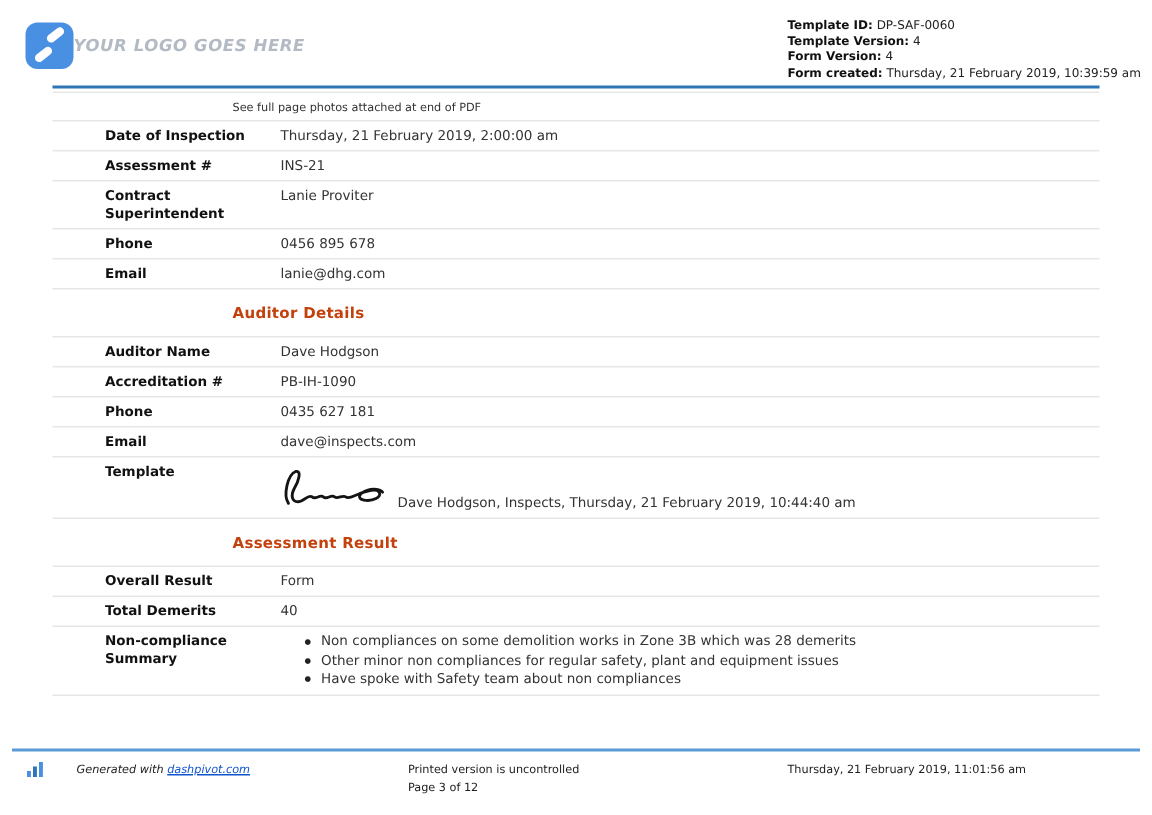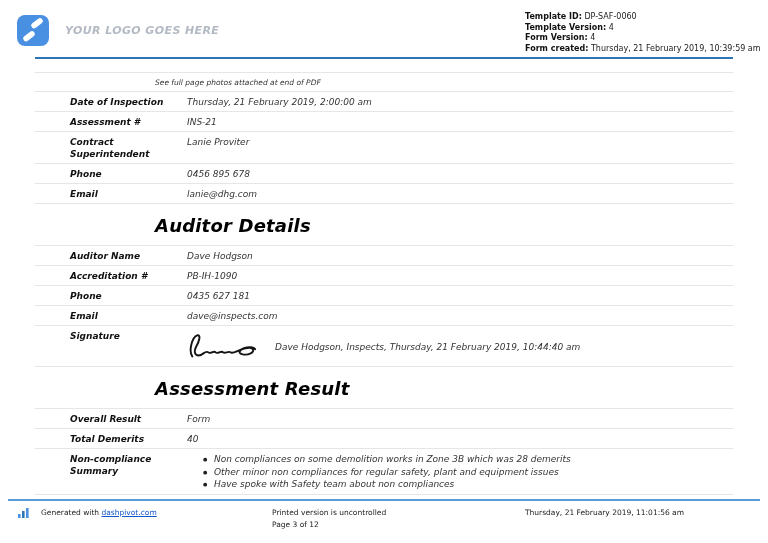--- a/index.html
+++ b/index.html
@@ -5,57 +5,57 @@
   * { margin:0; padding:0; box-sizing:border-box; }
   html,body { background:#fff; }
   body { font-family:"DejaVu Sans","Liberation Sans",sans-serif; }
   .page {
     position:relative; width:768px; height:543px; background:#fff;
     overflow:hidden; color:#1a1a1a;
   }
 
   
   .hdr { position:relative; height:60px; }
-  .logo { position:absolute; left:17px; top:15px; display:flex; align-items:center; gap:16px; }
+  .logo { position:absolute; left:17px; top:15px; display:flex; align-items:center; gap:0; }
   .logo-badge { width:32px; height:31px; border-radius:8px; background:var(--logo-blue,#4a90e2); position:relative; flex:0 0 auto; }
   .logo-badge svg { position:absolute; left:0; top:0; }
   .logo-text { font-size:11px; font-weight:bold; font-style:italic; color:var(--logo-text-gray,#b3bac4); letter-spacing:.4px; white-space:nowrap; }
   .hdr-block { position:absolute; top:12px; font-size:8px; line-height:10.6px; color:#222; white-space:nowrap; }
   .hdr-block.mid { left:272px; }
   .hdr-block.right { left:525px; }
   .hdr-block b { color:#111; }
   .tofu { display:inline-block; width:5px; height:7px; border:1px solid #444; margin:0 3px 0 2px; vertical-align:-1px; }
   .hdr-rule { position:absolute; top:57px; left:35px; width:698px; height:2px; background:var(--header-rule-blue,#2e75b6); }
 
   
-  .content { position:absolute; top:60px; left:35px; width:698px;font-style:italic; }
+  .content { position:absolute; top:49px; left:35px; width:698px; }
   .rows { border-top:1px solid var(--row-divider,#e6e6e6); }
   .rows.mt { margin-top:12px; }
   .row { display:flex; padding:4px 0 3px 3px; border-bottom:1px solid var(--row-divider,#e6e6e6); font-size:9px; line-height:12px; }
   .row-label { width:117px; flex:0 0 auto; font-weight:bold; color:#111; padding-right:8px;margin-left:32px; }
   .row-value { flex:1; color:#333; }
   .note-row { padding:4px 0 3px 3px; border-bottom:1px solid var(--row-divider,#e6e6e6); font-size:7.5px; line-height:11px; color:#333; }
   .note-row .note-text { margin-left:117px; }
-  .sec-heading { margin:11px 0 9px 120px; font-size:18px; font-weight:bold; color:#000000; letter-spacing:.2px; }
+  .sec-heading { margin:11px 0 9px 120px; font-size:10px; font-weight:bold; color:#c2410c; letter-spacing:.2px; }
 
   
-  .sig-value { flex:1; display:flex; align-items:center; gap:18px; }
+  .sig-value { flex:1; display:flex; align-items:flex-end; gap:8px; }
   .sig-draw { width:70px; height:32px; flex:0 0 auto; margin-top:1px; }
   .sig-caption { color:#333; padding-top:1px; }
 
   
   .bullets { list-style:none; margin:0; padding:0; }
   .bullets li { position:relative; padding-left:27px; line-height:12.5px; color:#333; }
   .bullets li::before { content:"●"; position:absolute; left:16px; top:0; font-size:5px; line-height:12.5px; color:#222; }
 
   
   .ftr-rule { position:absolute; top:499px; left:8px; width:752px; height:2px; background:var(--footer-rule-blue,#5b9bd5); }
   .ftr { position:absolute; top:507px; left:0; width:768px; font-size:7.5px; line-height:11.5px; color:#222; }
   .ftr-col { position:absolute; top:0; white-space:nowrap; }
-  .ftr-col.left { left:18px; display:flex; align-items:center; gap:12px; }
+  .ftr-col.left { left:18px; display:flex; align-items:center; gap:22px;font-style:italic; }
   .ftr-col.mid { left:272px; }
   .ftr-col.right { left:525px; }
   .ftr a { color:var(--link-blue,#1155cc); text-decoration:underline; }
   .chart-icon { width:11px; height:10px; flex:0 0 auto; }
 </style>
 </head>
 <body>
 
 <div class="page">
 
@@ -124,21 +124,21 @@
       </div>
       <div class="row">
         <div class="row-label">Phone</div>
         <div class="row-value">0435 627 181</div>
       </div>
       <div class="row">
         <div class="row-label">Email</div>
         <div class="row-value">dave@inspects.com</div>
       </div>
       <div class="row">
-        <div class="row-label">Signature</div>
+        <div class="row-label">Template</div>
         <div class="sig-value">
           <svg class="sig-draw" viewBox="0 0 66 30">
             <path d="M5 24 C1.5 19 4.5 6 9.5 4 C13.5 3 11.5 10 8.5 15 C6.5 19 7 23 11 23 C15 23 17 18 20 20 C22 22 25 18 27 20 C29 22 32 18 34 20 C36 21.5 39 18.5 41 20 C43 21.5 46.5 19 49.5 18 C53.5 16.5 60 14 62 17 C64 20 58 23 52.5 22 C47.5 21 49.5 17.5 54.5 15.8 C58.5 14.5 63 15.2 64.2 17" fill="none" stroke="#141414" stroke-width="1.8" stroke-linecap="round"></path>
           </svg>
           <span class="sig-caption">Dave Hodgson, Inspects, Thursday, 21 February 2019, 10:44:40 am</span>
         </div>
       </div>
     </div>
 
     <div class="sec-heading">Assessment Result</div>

